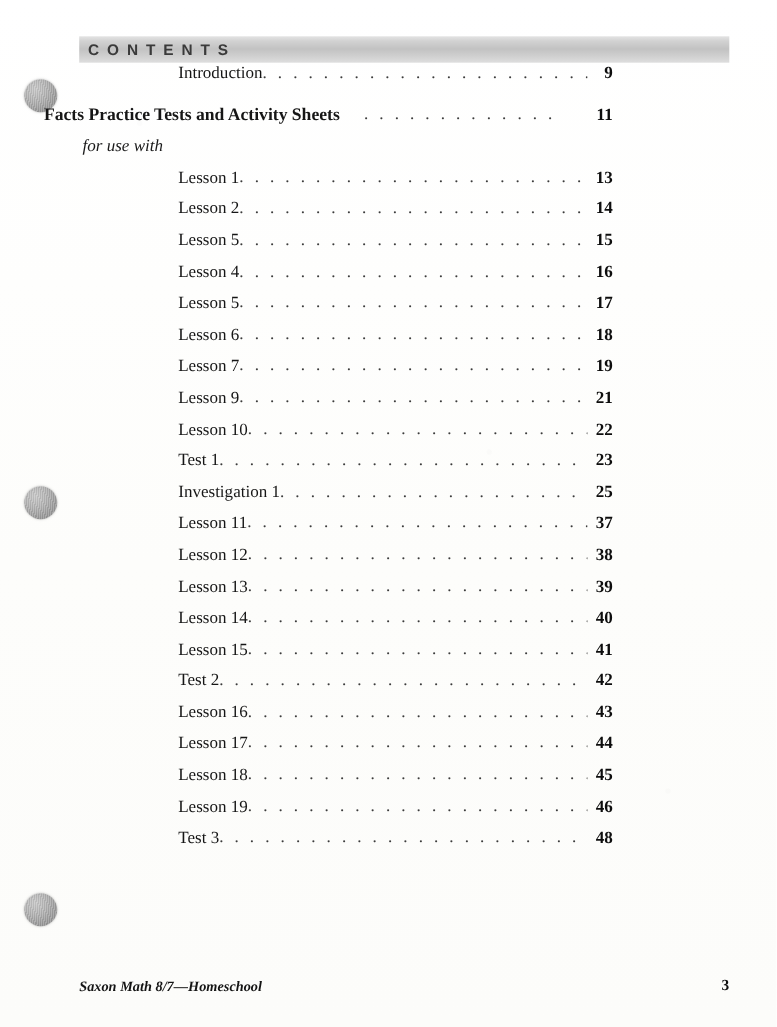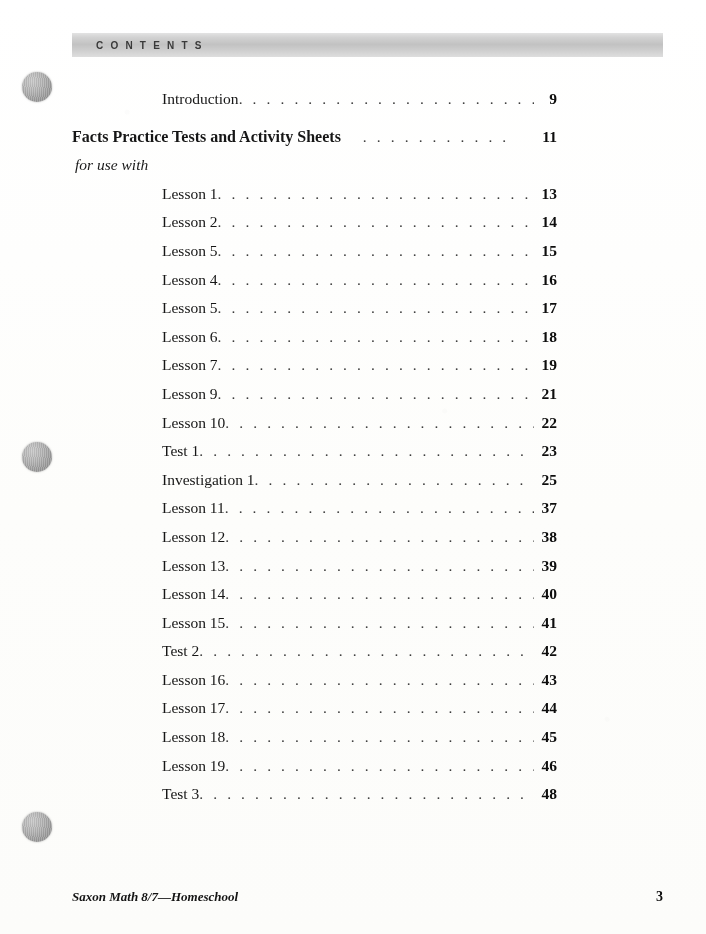--- a/index.html
+++ b/index.html
@@ -69,35 +69,35 @@
       180deg,
       #e3e3e3 0%,
       #d2d2d2 18%,
       #c2c2c2 48%,
       #cfcfcf 74%,
       #dedede 100%
     );
   }
   .contents-bar .title {
     position: absolute;
-    left: 24px;
+    left: 8px;
     top: 50%;
     transform: translateY(-50%);
     font-family: "Liberation Sans", sans-serif;
     font-weight: bold;
-    font-size: 10px;
+    font-size: 14px;
     letter-spacing: 7.2px;
     color: #3a3a3a;
   }
 
   
   .toc {
     position: absolute;
     left: 0;
-    top: 90px;
+    top: 58px;
     width: 600px;
   }
 
   .entry {
     display: flex;
     align-items: baseline;
     height: 28.6px;
     padding-right: 43px;
     color: #161616;
   }
@@ -124,21 +124,21 @@
   .entry .pageno {
     font-weight: bold;
     font-size: 15.5px;
     white-space: nowrap;
     text-align: right;
     min-width: 22px;
     color: #0d0d0d;
   }
 
   
-  .entry.level-major { padding-left: 72px; gap: 22px; }
+  .entry.level-major { padding-left: 40px; gap: 22px; }
   .entry.level-sub   { padding-left: 162px; }
 
   .entry.level-major .label {
     font-weight: bold;
     font-size: 16px;
   }
 
   .note {
     height: 28.6px;
     padding-left: 75px;

